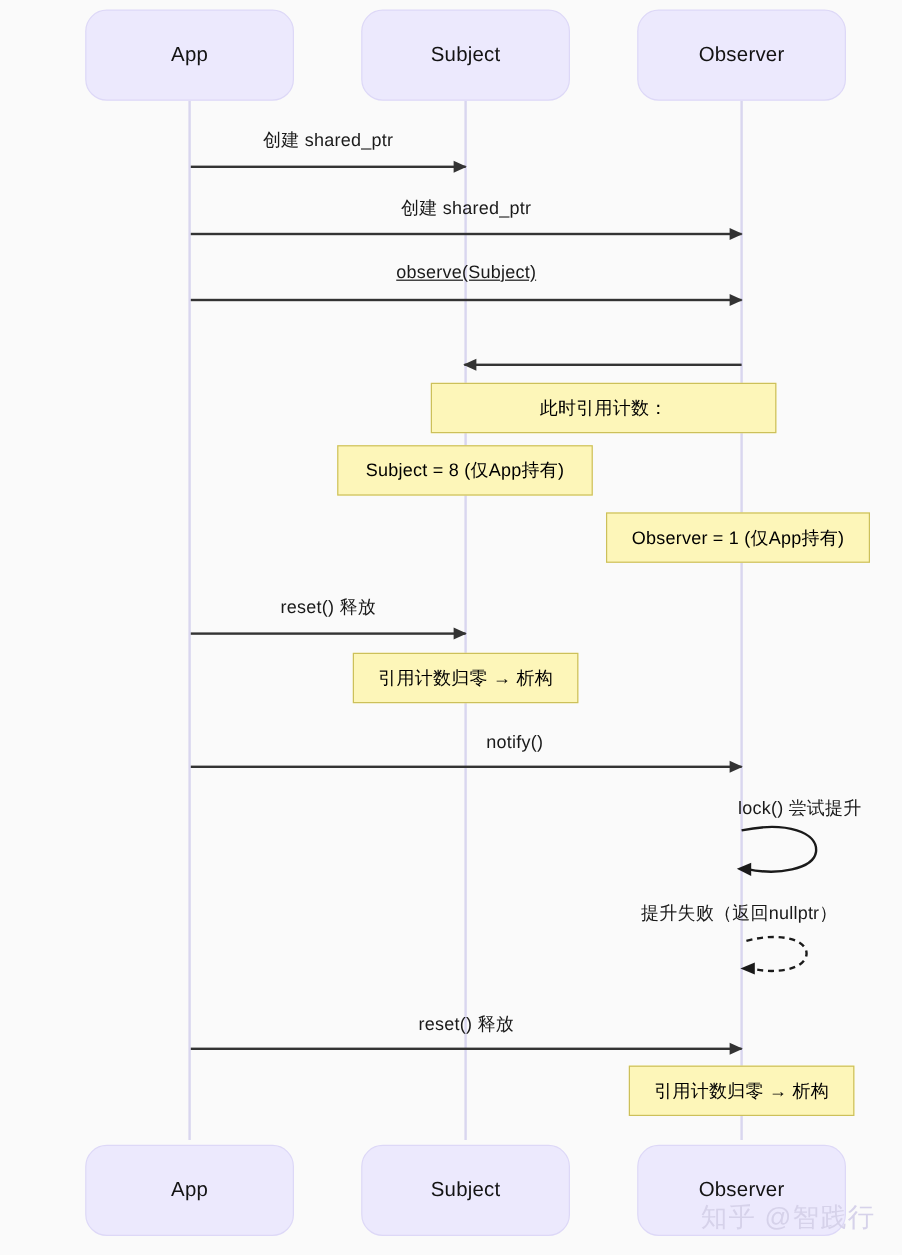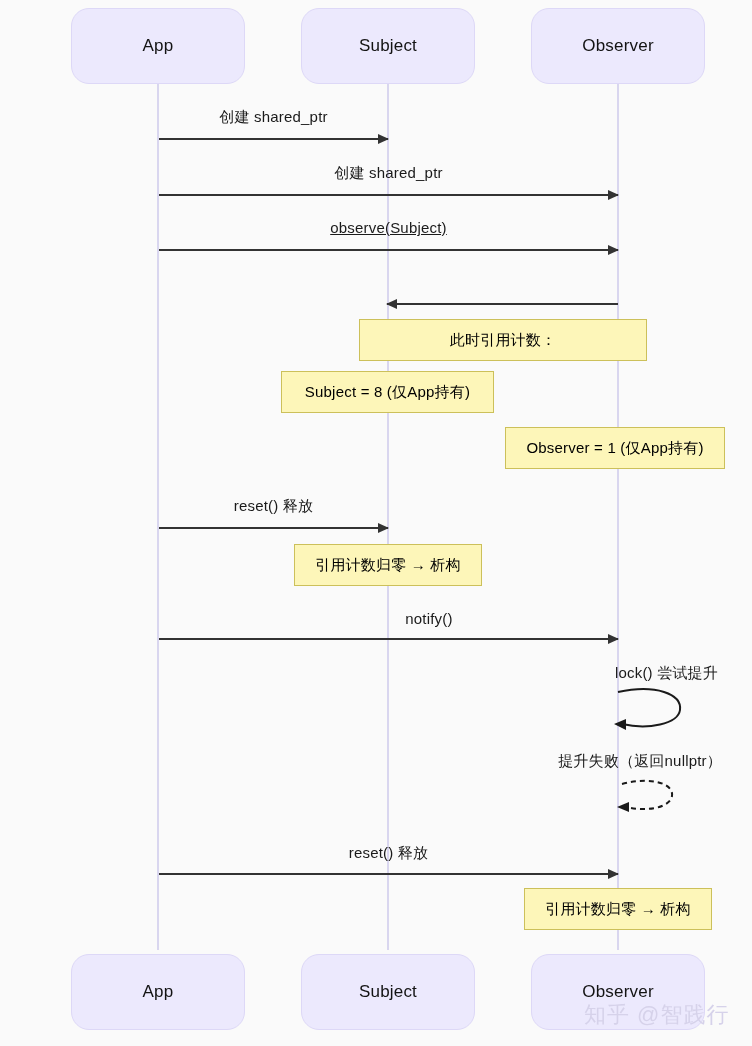--- a/index.html
+++ b/index.html
@@ -162,21 +162,21 @@
     <span class="head"></span>
   </div>
   <div class="msg-label" style="left:173px; top:610px; width:492px;margin-left:10px;">notify()</div>
 
   <div class="msg-label" style="left:488px; top:664px; width:230px; text-align:right;">lock() 尝试提升</div>
   <svg class="selfloop" style="left:612px; top:686px;" width="80" height="46" viewBox="0 0 80 46">
     <path d="M 6 6 C 44 -2 70 8 68 24 C 66 38 36 44 10 38" fill="none" stroke="#1a1a1a" stroke-width="2"></path>
     <polygon points="14,33 14,44 2,38" fill="#1a1a1a"></polygon>
   </svg>
 
-  <div class="msg-label" style="left:460px; top:752px; width:262px; text-align:right;">提升失败（返回nullptr）</div>
+  <div class="msg-label" style="left:436px; top:752px; width:262px; text-align:right;">提升失败（返回nullptr）</div>
   <svg class="selfloop" style="left:612px; top:776px;" width="76" height="42" viewBox="0 0 76 42">
     <path d="M 10 8 C 40 0 62 8 60 20 C 58 32 34 36 14 31" fill="none" stroke="#1a1a1a" stroke-width="2" stroke-dasharray="5,4"></path>
     <polygon points="17,26 17,36 5,31" fill="#1a1a1a"></polygon>
   </svg>
 
   <div class="msg to-right" style="left:159px; top:873px; width:459px;">
     <span class="head"></span>
   </div>
   <div class="msg-label" style="left:159px; top:844px; width:459px;">reset() 释放</div>
 

